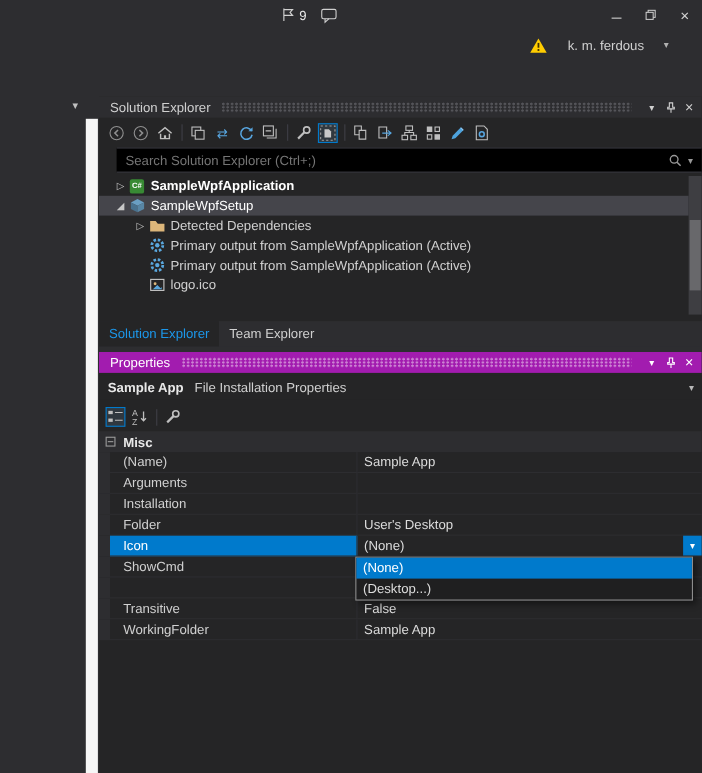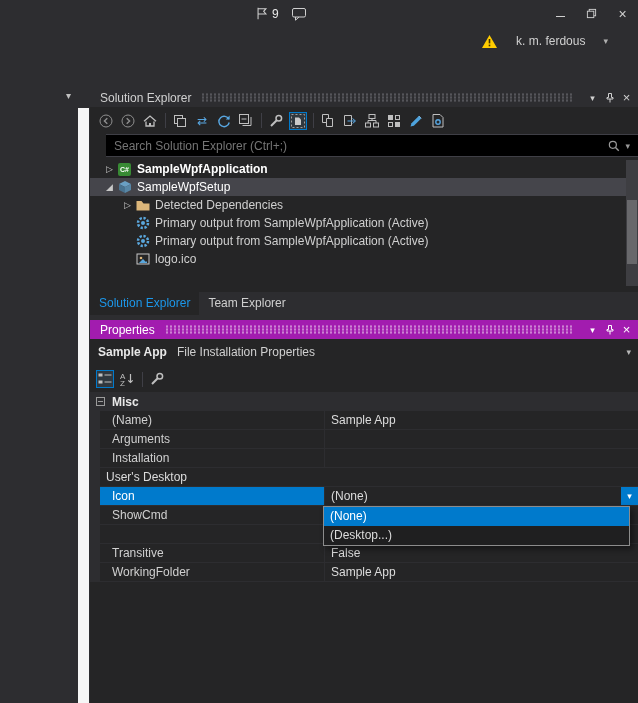--- a/index.html
+++ b/index.html
@@ -403,20 +403,21 @@
         <span class="pname">Arguments</span>
         <span class="pvalue"></span>
       </div>
       <div class="prow">
         <span class="pgutter"></span>
         <span class="pname">Installation</span>
         <span class="pvalue"></span>
       </div>
       <div class="prow">
         <span class="pgutter"></span>
+        <span class="pname">Folder</span>
         <span class="pvalue">User's Desktop</span>
       </div>
       <div class="prow selected">
         <span class="pgutter"></span>
         <span class="pname">Icon</span>
         <span class="pvalue">
           <span>(None)</span>
           <span class="combo-btn">▾</span>
         </span>
       </div>

